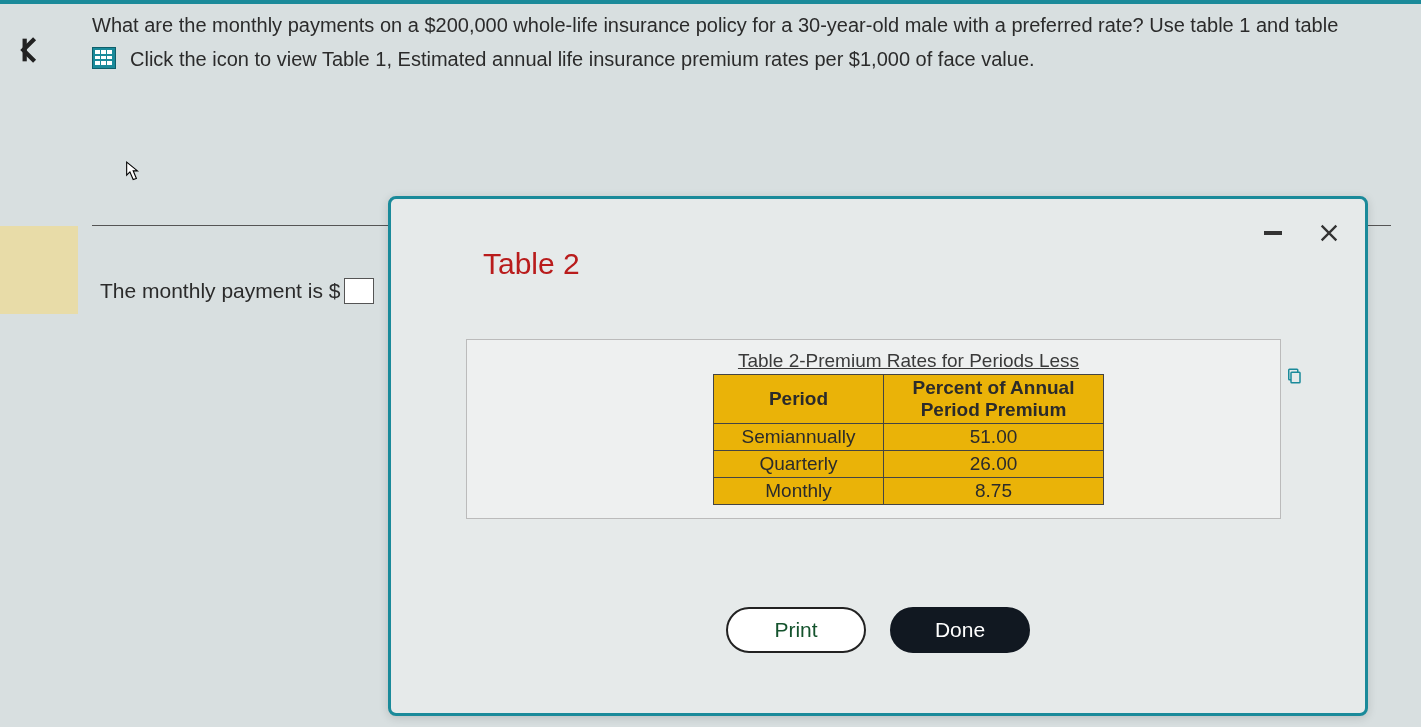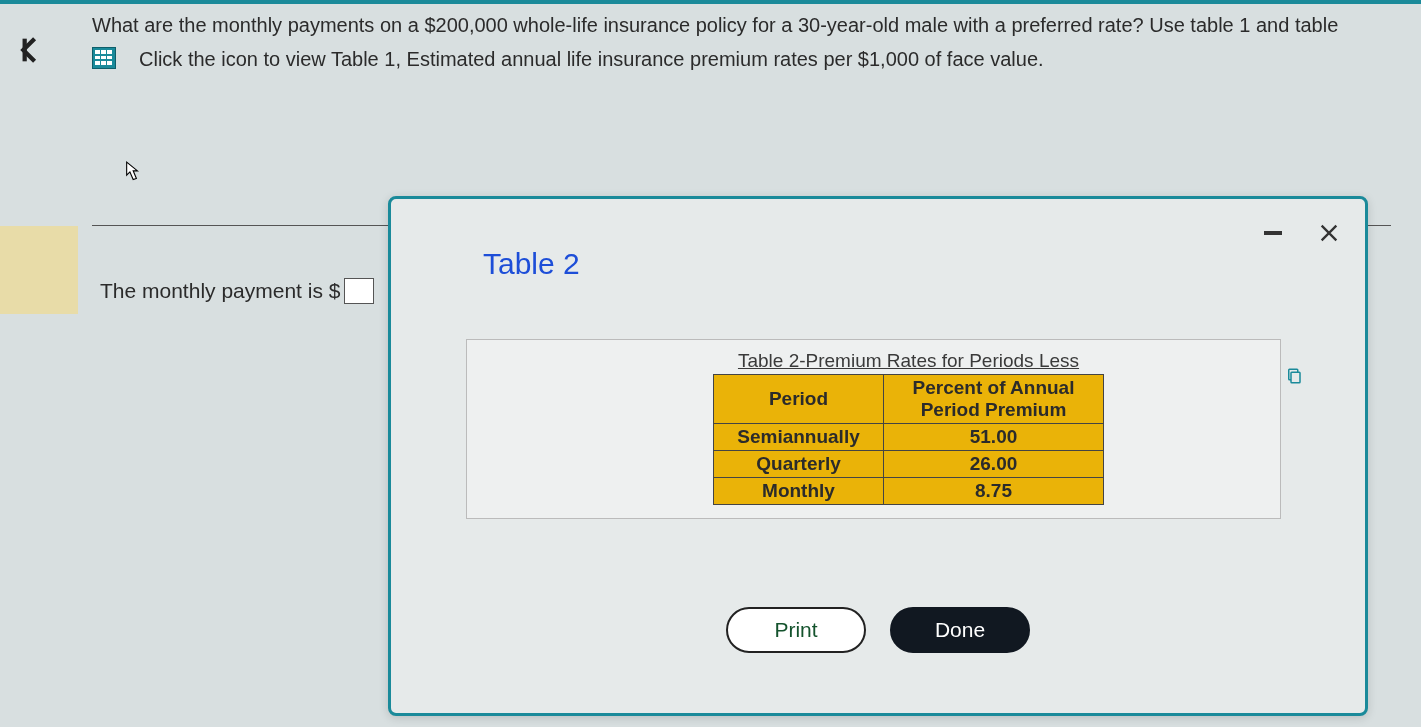--- a/index.html
+++ b/index.html
@@ -36,21 +36,21 @@
     top: 10px;
     right: 0;
     font-size: 20px;
     line-height: 1.5;
     color: #2b2b2b;
   }
   .question-text { margin-bottom: 4px; }
   .link-row {
     display: flex;
     align-items: flex-start;
-    gap: 23px;
+    gap: 14px;
     margin-bottom: 22px;
     font-size: 20px;
   }
   .table-icon {
     width: 24px; height: 22px;
     background: #1a8a9a;
     border: 1px solid #0e5e6a;
     display: inline-flex;
     flex-wrap: wrap;
     padding: 2px;
@@ -112,21 +112,21 @@
     background: #e6eaea;
     border: 3px solid #1a8a9a;
     border-radius: 8px;
     box-shadow: 0 2px 10px rgba(0,0,0,0.15);
   }
   .modal-title {
     position: absolute;
     left: 92px;
     top: 48px;
     font-size: 30px;
-    color: #1d4ed8;
+    color: #b91c1c;
   }
   .modal-controls {
     position: absolute;
     right: 22px;
     top: 20px;
     display: flex;
     gap: 28px;
     align-items: center;
   }
   .min-btn, .close-btn {
@@ -157,21 +157,20 @@
     margin: 0 auto;
     border-collapse: collapse;
     background: #eab308;
   }
   table.data th, table.data td {
     border: 1px solid #444;
     padding: 2px 14px;
     font-size: 19px;
     text-align: center;
     color: #2b2b2b;
-    font-weight: bold;
   }
   table.data th { font-weight: bold; }
   table.data td:first-child, table.data th:first-child { width: 170px; }
   table.data td:last-child, table.data th:last-child { width: 220px; }
   .copy-icon {
     position: absolute;
     right: 62px;
     top: 168px;
     width: 18px; height: 18px;
     cursor: pointer;

